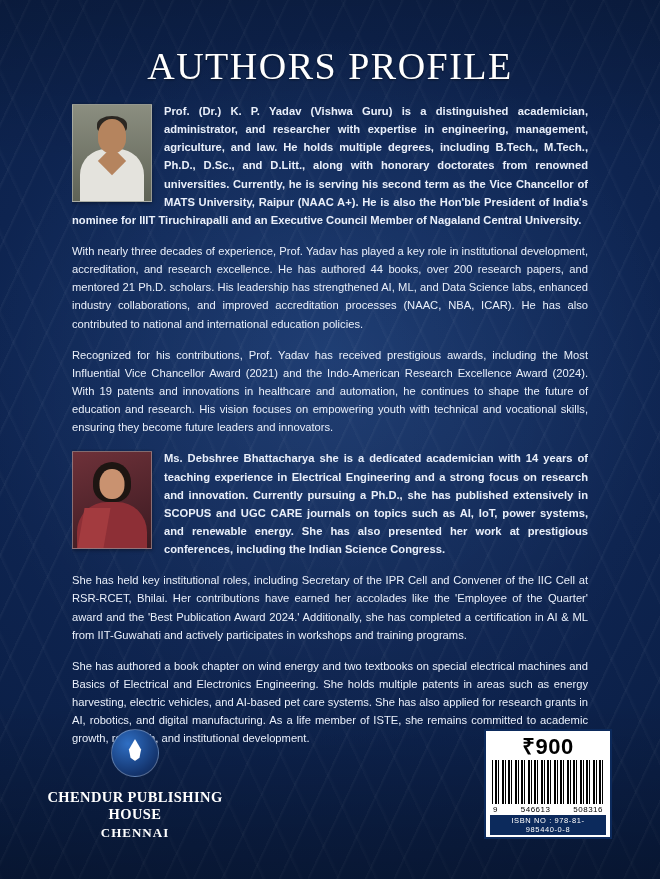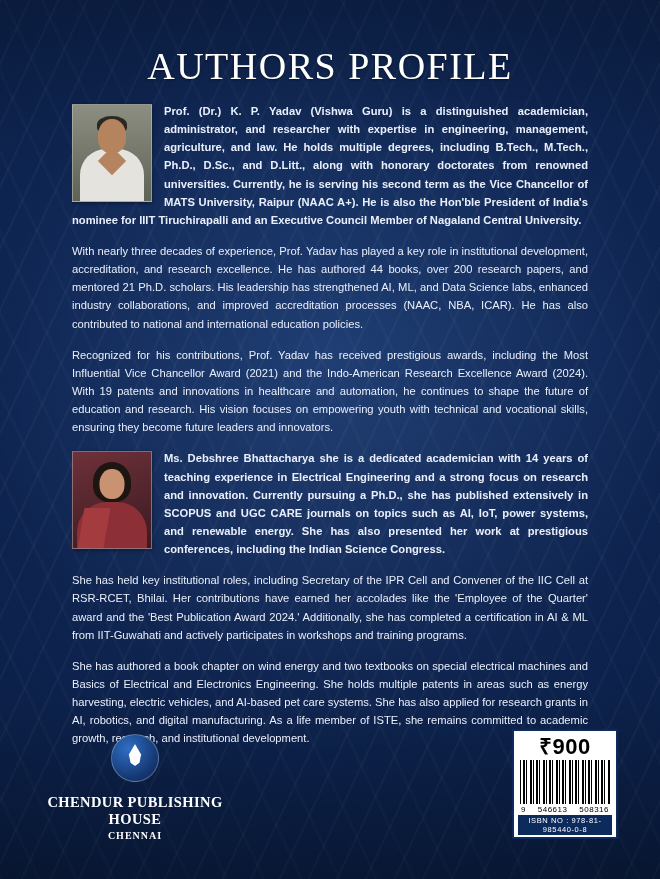--- a/index.html
+++ b/index.html
@@ -188,30 +188,30 @@
     font-family: "Liberation Serif", serif;
     font-weight: bold;
     font-size: 14.5px;
     letter-spacing: 0.4px;
     color: #ffffff;
     margin-top: 12px;
   }
   .pub-city {
     font-family: "Liberation Serif", serif;
     font-weight: bold;
-    font-size: 10px;
+    font-size: 13px;
     letter-spacing: 1px;
     color: #ffffff;
     margin-top: 2px;
   }
   .barcode-box {
     position: absolute;
-    right: 42px;
+    right: 48px;
     bottom: 40px;
-    width: 106px;
+    width: 128px;
     background: #ffffff;
     border: 2px solid #0c2a5c;
     padding: 3px 4px 2px 4px;
     box-sizing: border-box;
   }
   .price {
     text-align: center;
     font-family: "Liberation Sans", sans-serif;
     font-weight: bold;
     font-size: 22px;

